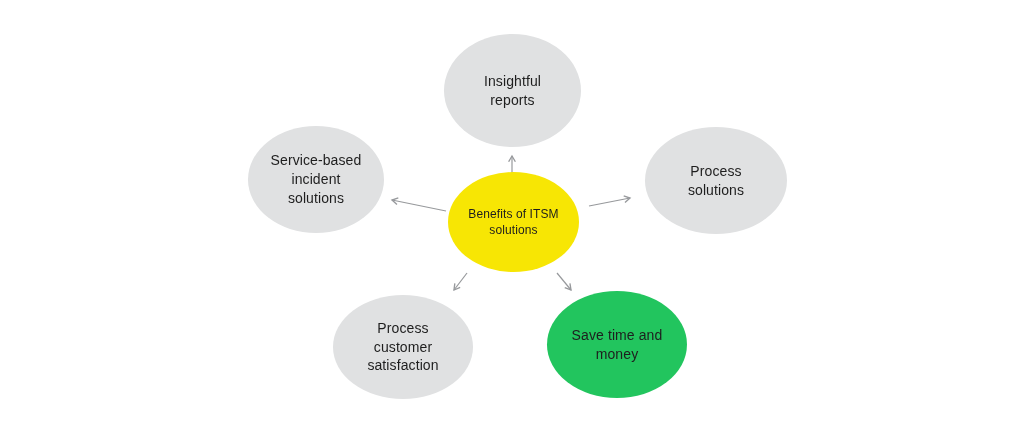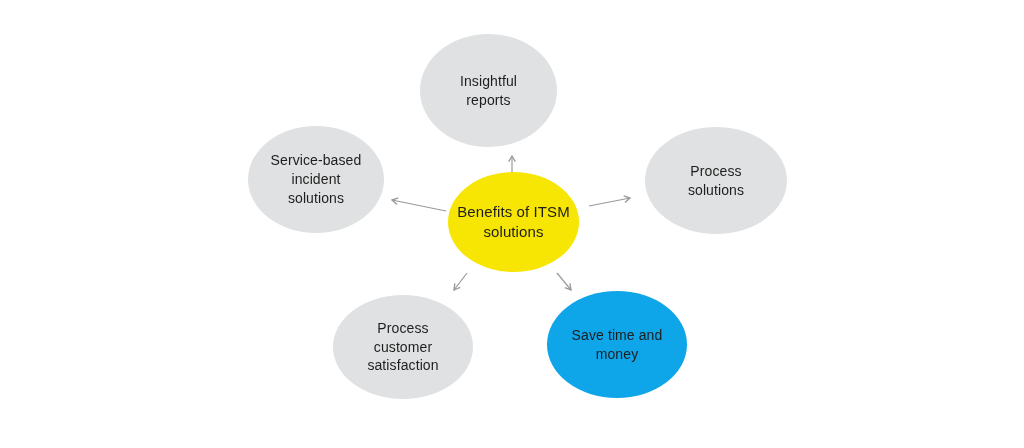--- a/index.html
+++ b/index.html
@@ -24,24 +24,24 @@
     text-align: center;
   }
   .ellipse .label {
     white-space: pre-line;
     font-size: 14px;
     line-height: 1.34;
     color: #1e1e1e;
     letter-spacing: 0.1px;
   }
   .ellipse.center .label {
-    font-size: 15px;
+    font-size: 12px;
   }
   
-  .node-top          { left: 420px; top: 34px;  width: 137px; height: 113px; }
+  .node-top          { left: 444px; top: 34px;  width: 137px; height: 113px; }
   .node-left         { left: 248px; top: 126px; width: 136px; height: 107px; }
   .node-right        { left: 645px; top: 127px; width: 142px; height: 107px; }
   .node-bottom-left  { left: 333px; top: 295px; width: 140px; height: 104px; }
   .node-bottom-right { left: 547px; top: 291px; width: 140px; height: 107px; }
   .node-center       { left: 448px; top: 172px; width: 131px; height: 100px; }
   .arrow-layer {
     position: absolute;
     left: 0; top: 0;
     width: 1024px;
     height: 448px;
@@ -81,21 +81,21 @@
     <span class="label">Process
 solutions</span>
   </div>
 
   <div class="ellipse node-bottom-left" style="background-color: rgb(224, 225, 226);">
     <span class="label">Process
 customer
 satisfaction</span>
   </div>
 
-  <div class="ellipse node-bottom-right" style="background-color: #0ea5e9;">
+  <div class="ellipse node-bottom-right" style="background-color: #22c55e;">
     <span class="label">Save time and
 money</span>
   </div>
 
   <div class="ellipse center node-center" style="background-color: rgb(247, 230, 4);">
     <span class="label">Benefits of ITSM
 solutions</span>
   </div>
 
 </div>

